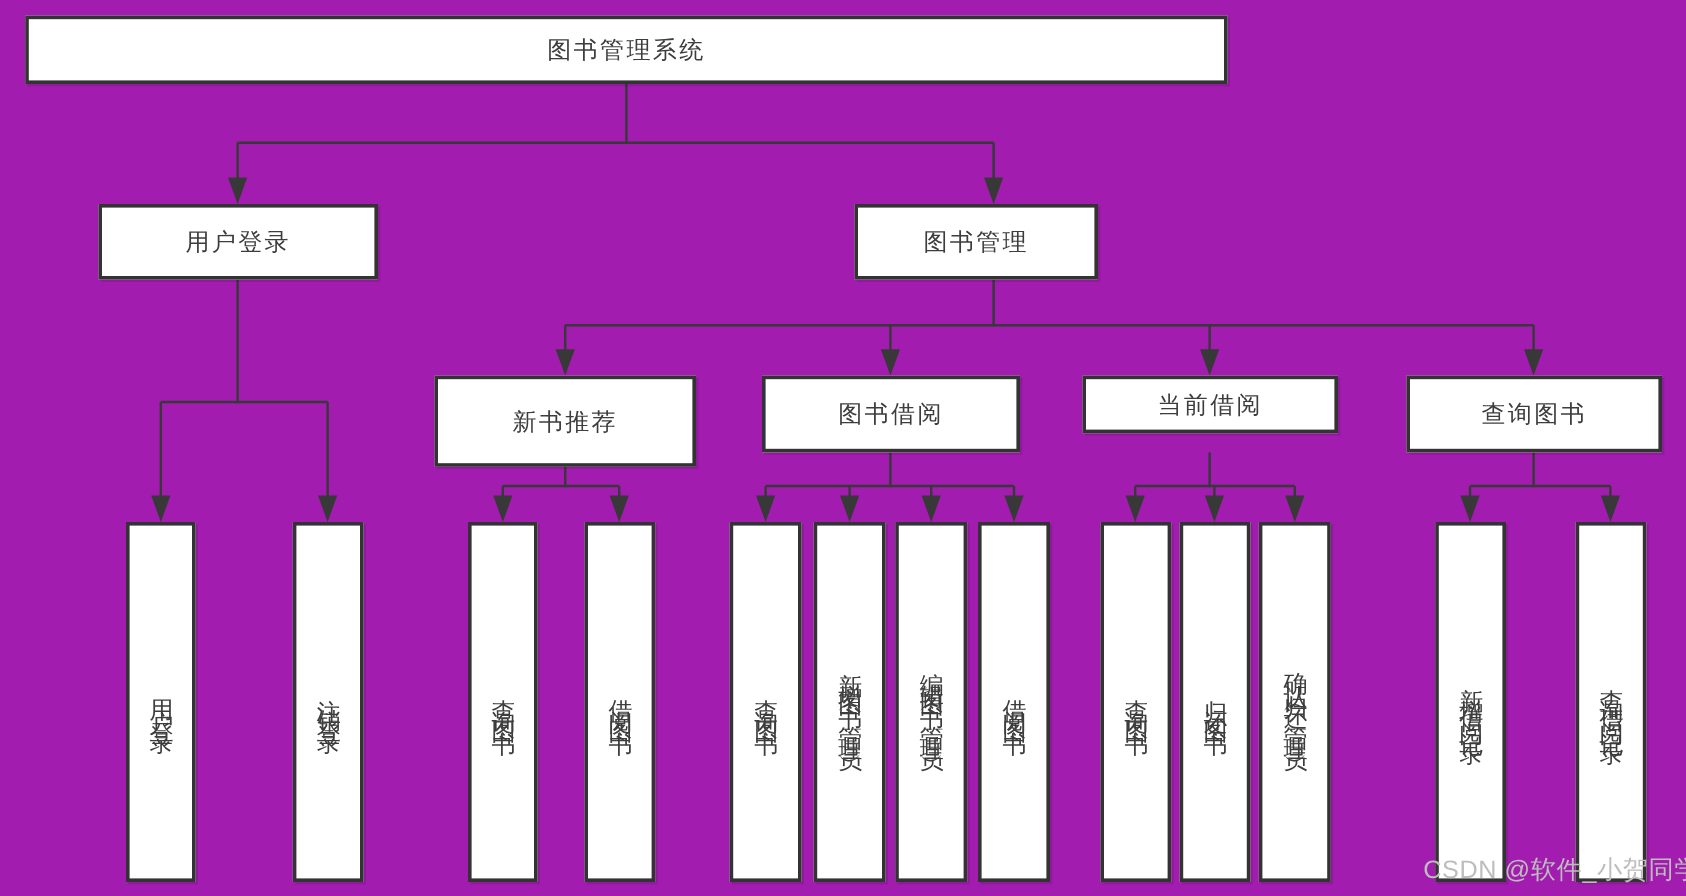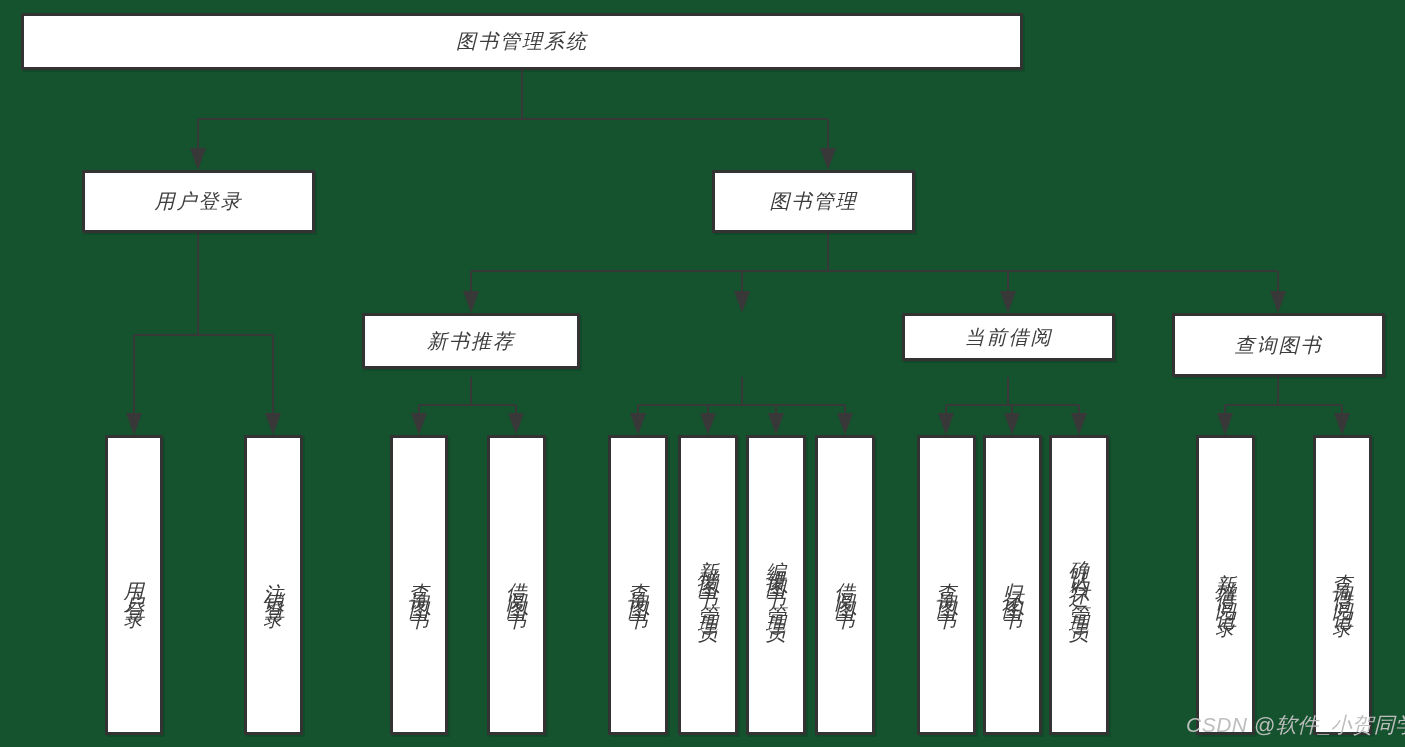--- a/index.html
+++ b/index.html
@@ -1,18 +1,18 @@
 <!DOCTYPE html>
 <html><head>
 <meta charset="utf-8">
 <style>
   html,body{margin:0;padding:0;background:#ffffff;}
   .canvas{
-    position:relative;width:1405px;height:747px;background:#14532d;
-    font-family:"Liberation Sans",sans-serif;overflow:hidden;font-style:italic;
+    position:relative;width:1405px;height:747px;background:#a21caf;
+    font-family:"Liberation Sans",sans-serif;overflow:hidden;
   }
   .connectors{position:absolute;left:0;top:0;width:1405px;height:747px;}
   .node{
     position:absolute;box-sizing:border-box;background:#ffffff;
     border:3px solid #333333;color:#3d3d3d;
     display:flex;align-items:center;justify-content:center;
     box-shadow:2px 2px 0 rgba(0,0,0,0.10);
   }
   .hbox{font-size:20px;letter-spacing:2px;white-space:nowrap;}
   .vbox span{
@@ -107,22 +107,25 @@
     <span>图书管理系统</span>
   </div>
 
   <div class="node hbox" style="left:82px;top:170px;width:233px;height:63px">
     <span>用户登录</span>
   </div>
   <div class="node hbox" style="left:712px;top:170px;width:203px;height:63px">
     <span>图书管理</span>
   </div>
 
-  <div class="node hbox" style="left:362px;top:313px;width:218px;height:56px">
+  <div class="node hbox" style="left:362px;top:313px;width:218px;height:76px">
     <span>新书推荐</span>
+  </div>
+  <div class="node hbox" style="left:635px;top:313px;width:215px;height:64px">
+    <span>图书借阅</span>
   </div>
   <div class="node hbox" style="left:902px;top:313px;width:213px;height:48px">
     <span>当前借阅</span>
   </div>
   <div class="node hbox" style="left:1172px;top:313px;width:213px;height:64px">
     <span>查询图书</span>
   </div>
 
   <div class="node vbox" style="left:105px;top:435px;width:58px;height:300px">
     <span>用户登录</span>

